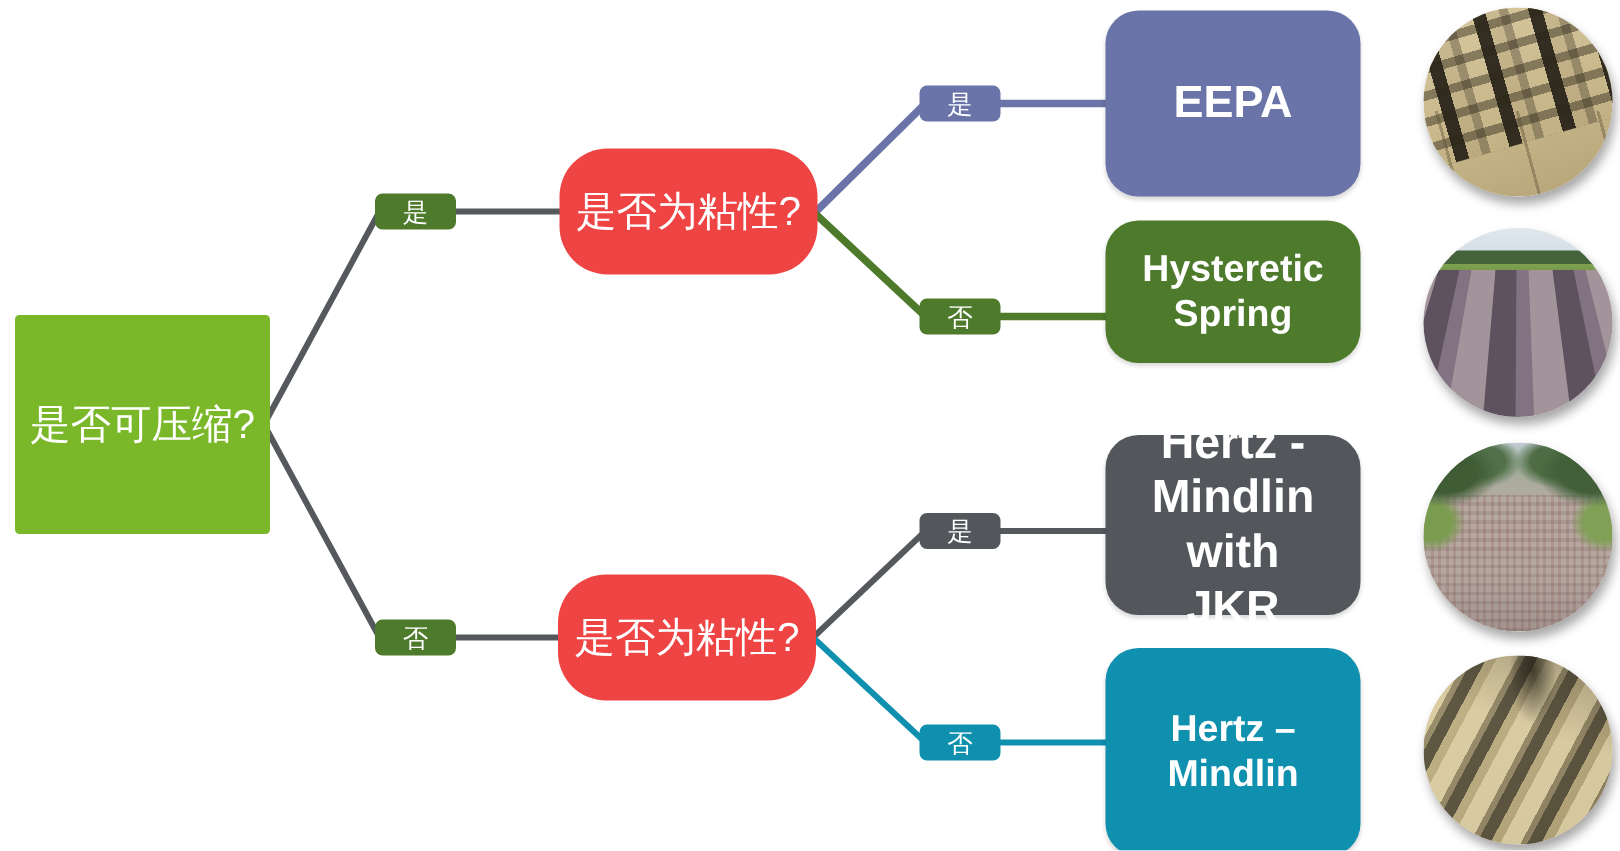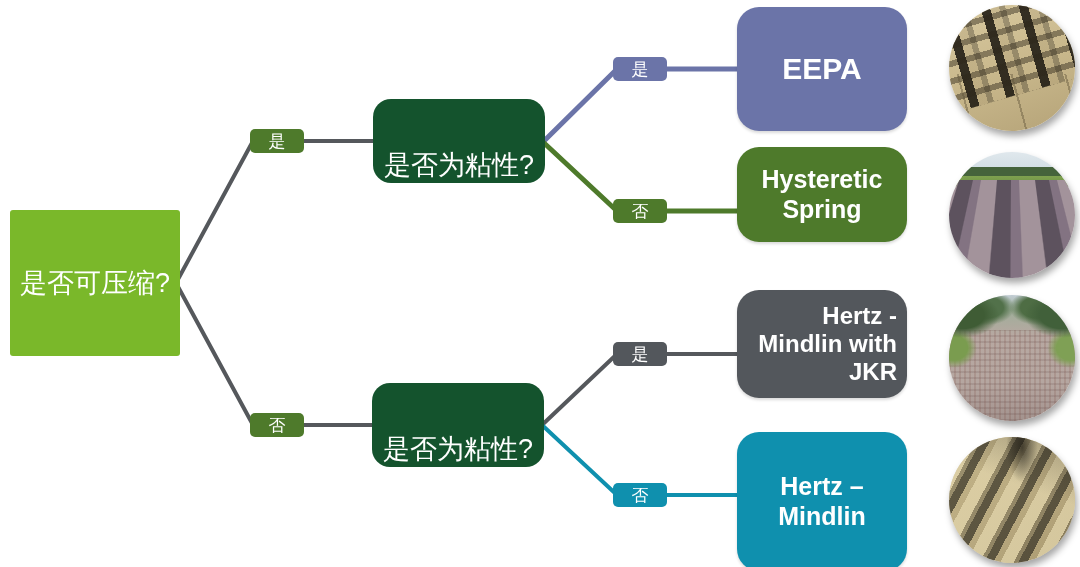--- a/index.html
+++ b/index.html
@@ -35,40 +35,39 @@
   .root-node {
     left: 10px; top: 210px;
     width: 170px; height: 146px;
     background: #7AB82A;
     border-radius: 3px;
     font-size: 27px;
   }
 
   .question-node {
     width: 172px; height: 84px;
-    background: #14532d;
-    border-radius: 18px;
+    background: #ef4444;
+    border-radius: 32px;
     font-size: 27px;
-    align-items: flex-end;
   }
   .question-top { left: 373px; top: 99px; }
   .question-bottom { left: 372px; top: 383px; }
 
   .result-node {
     left: 737px;
     width: 170px;
     border-radius: 22px;
     font-weight: bold;
     line-height: 1.18;
-    padding: 6px 10px;
+    padding: 6px 26px;
     box-shadow: 0 2px 3px rgba(0,0,0,0.15);
   }
   .result-eepa { top: 7px;   height: 124px; background: #6B74A8; font-size: 30px; }
   .result-hys  { top: 147px; height: 95px; background: #4E7A2B; font-size: 25px; }
-  .result-jkr  { top: 290px; height: 108px; background: #53575C; font-size: 24px; text-align: right; }
+  .result-jkr  { top: 290px; height: 120px; background: #53575C; font-size: 31px; }
   .result-hm   { top: 432px; height: 139px; background: #0F90AE; font-size: 25px; }
 
   
   .chip {
     position: absolute;
     z-index: 3;
     width: 54px; height: 24px;
     border-radius: 5px;
     display: flex;
     align-items: center;

